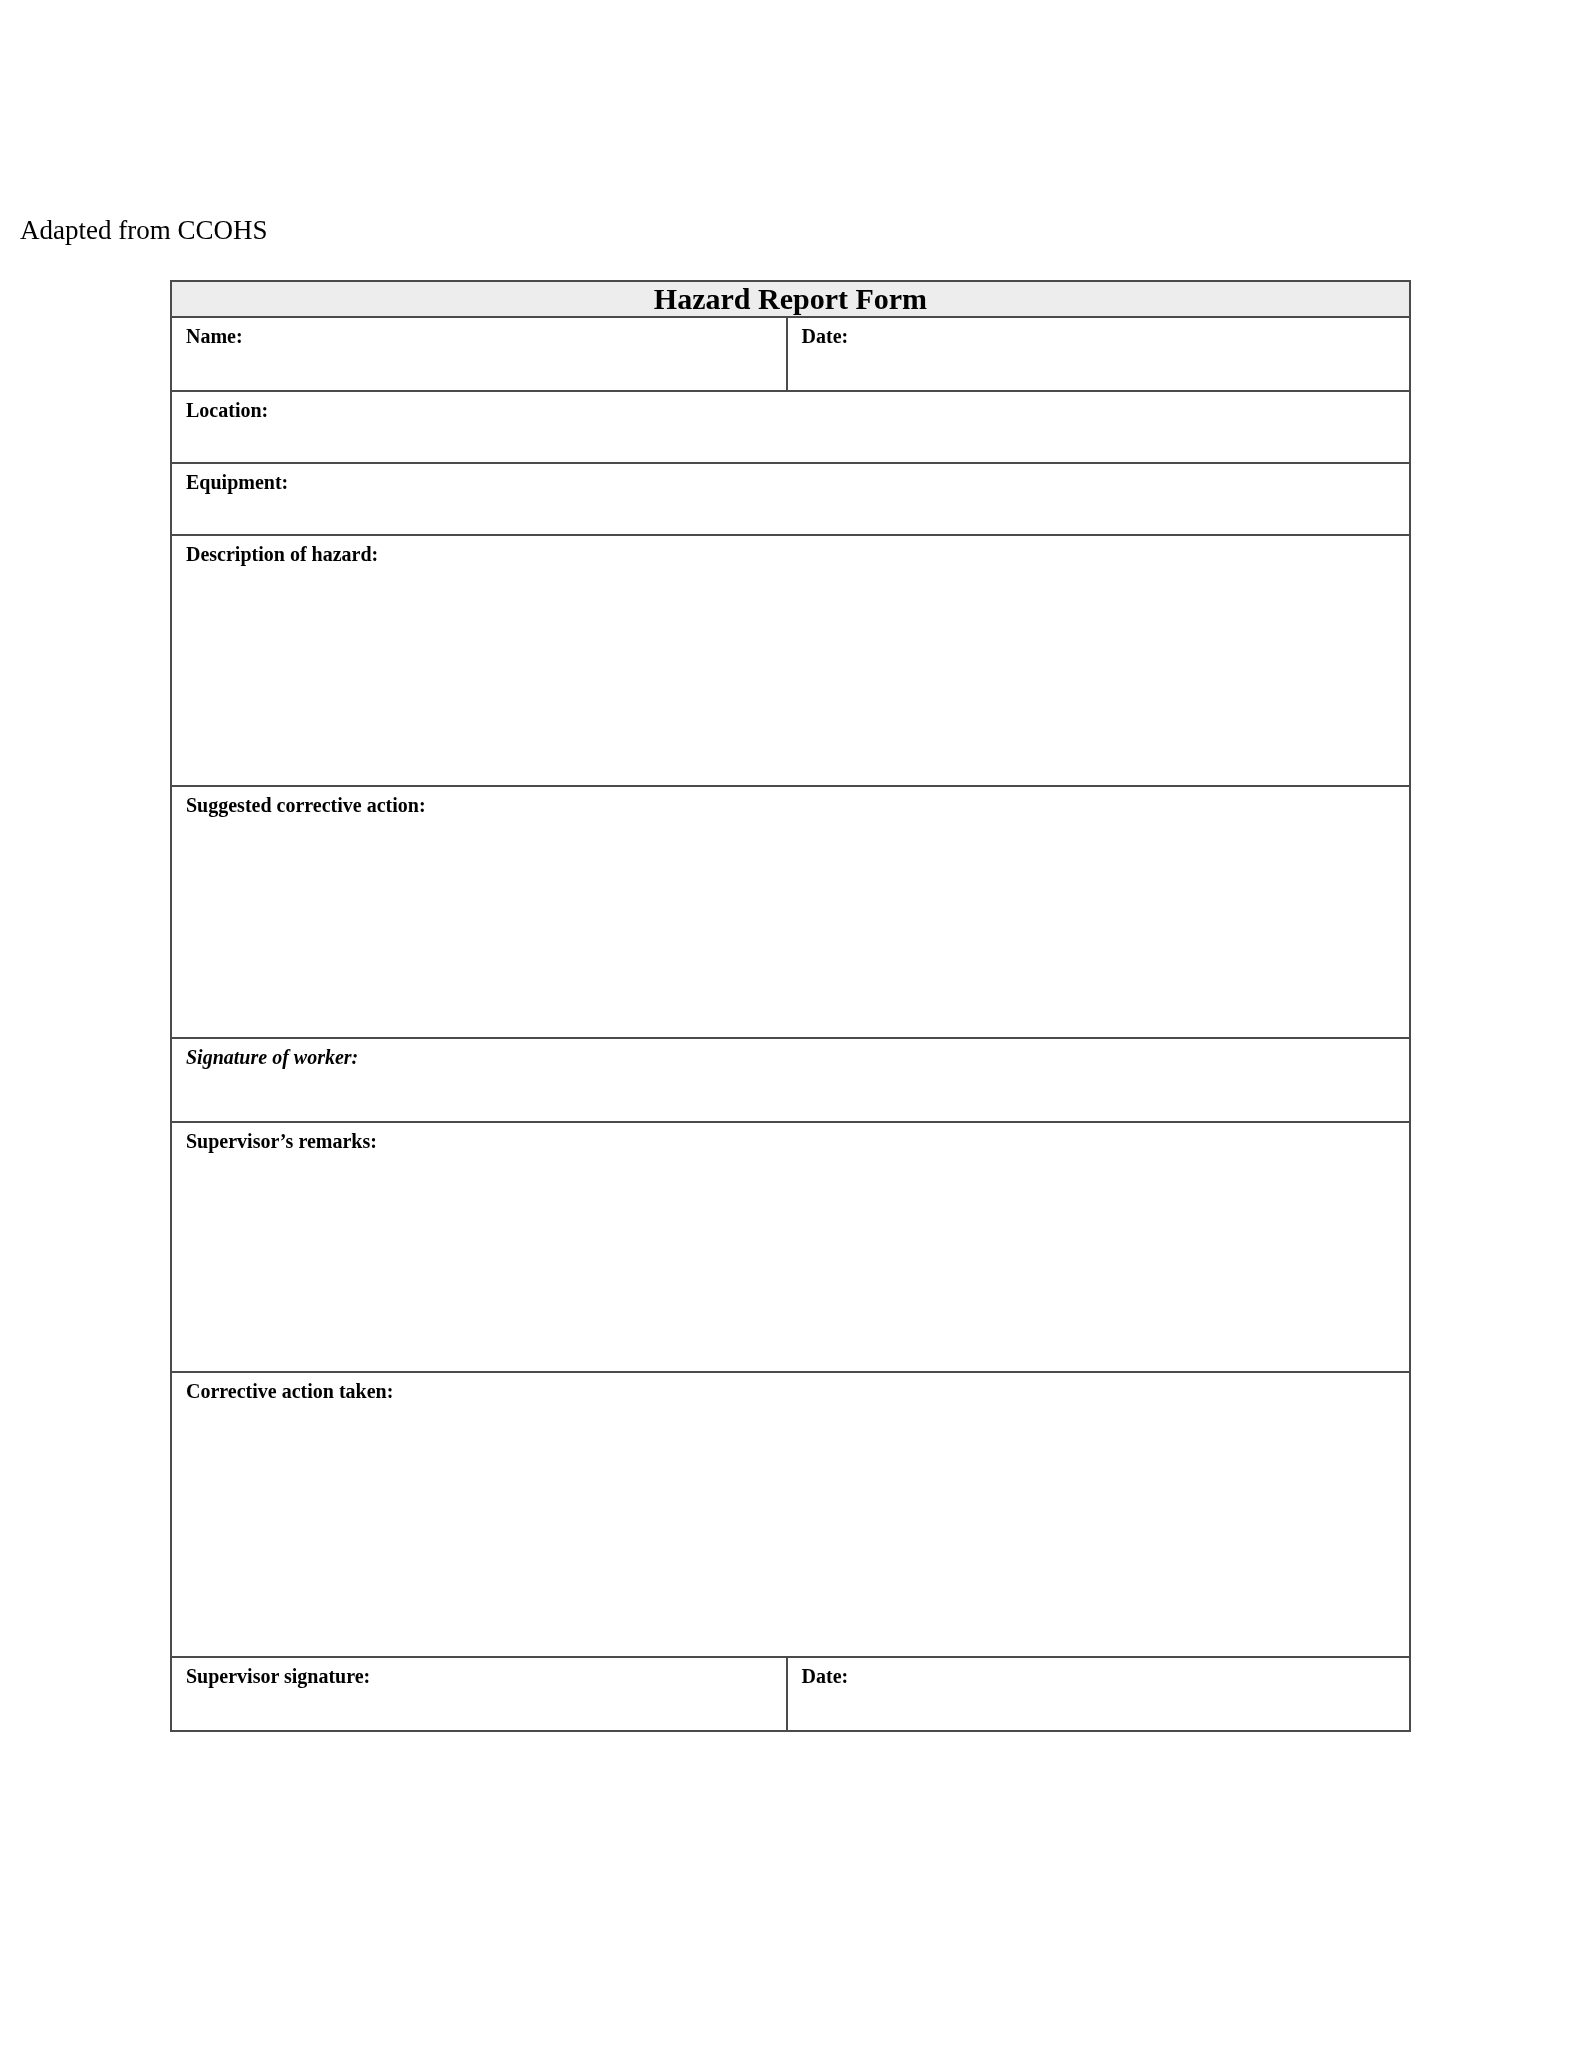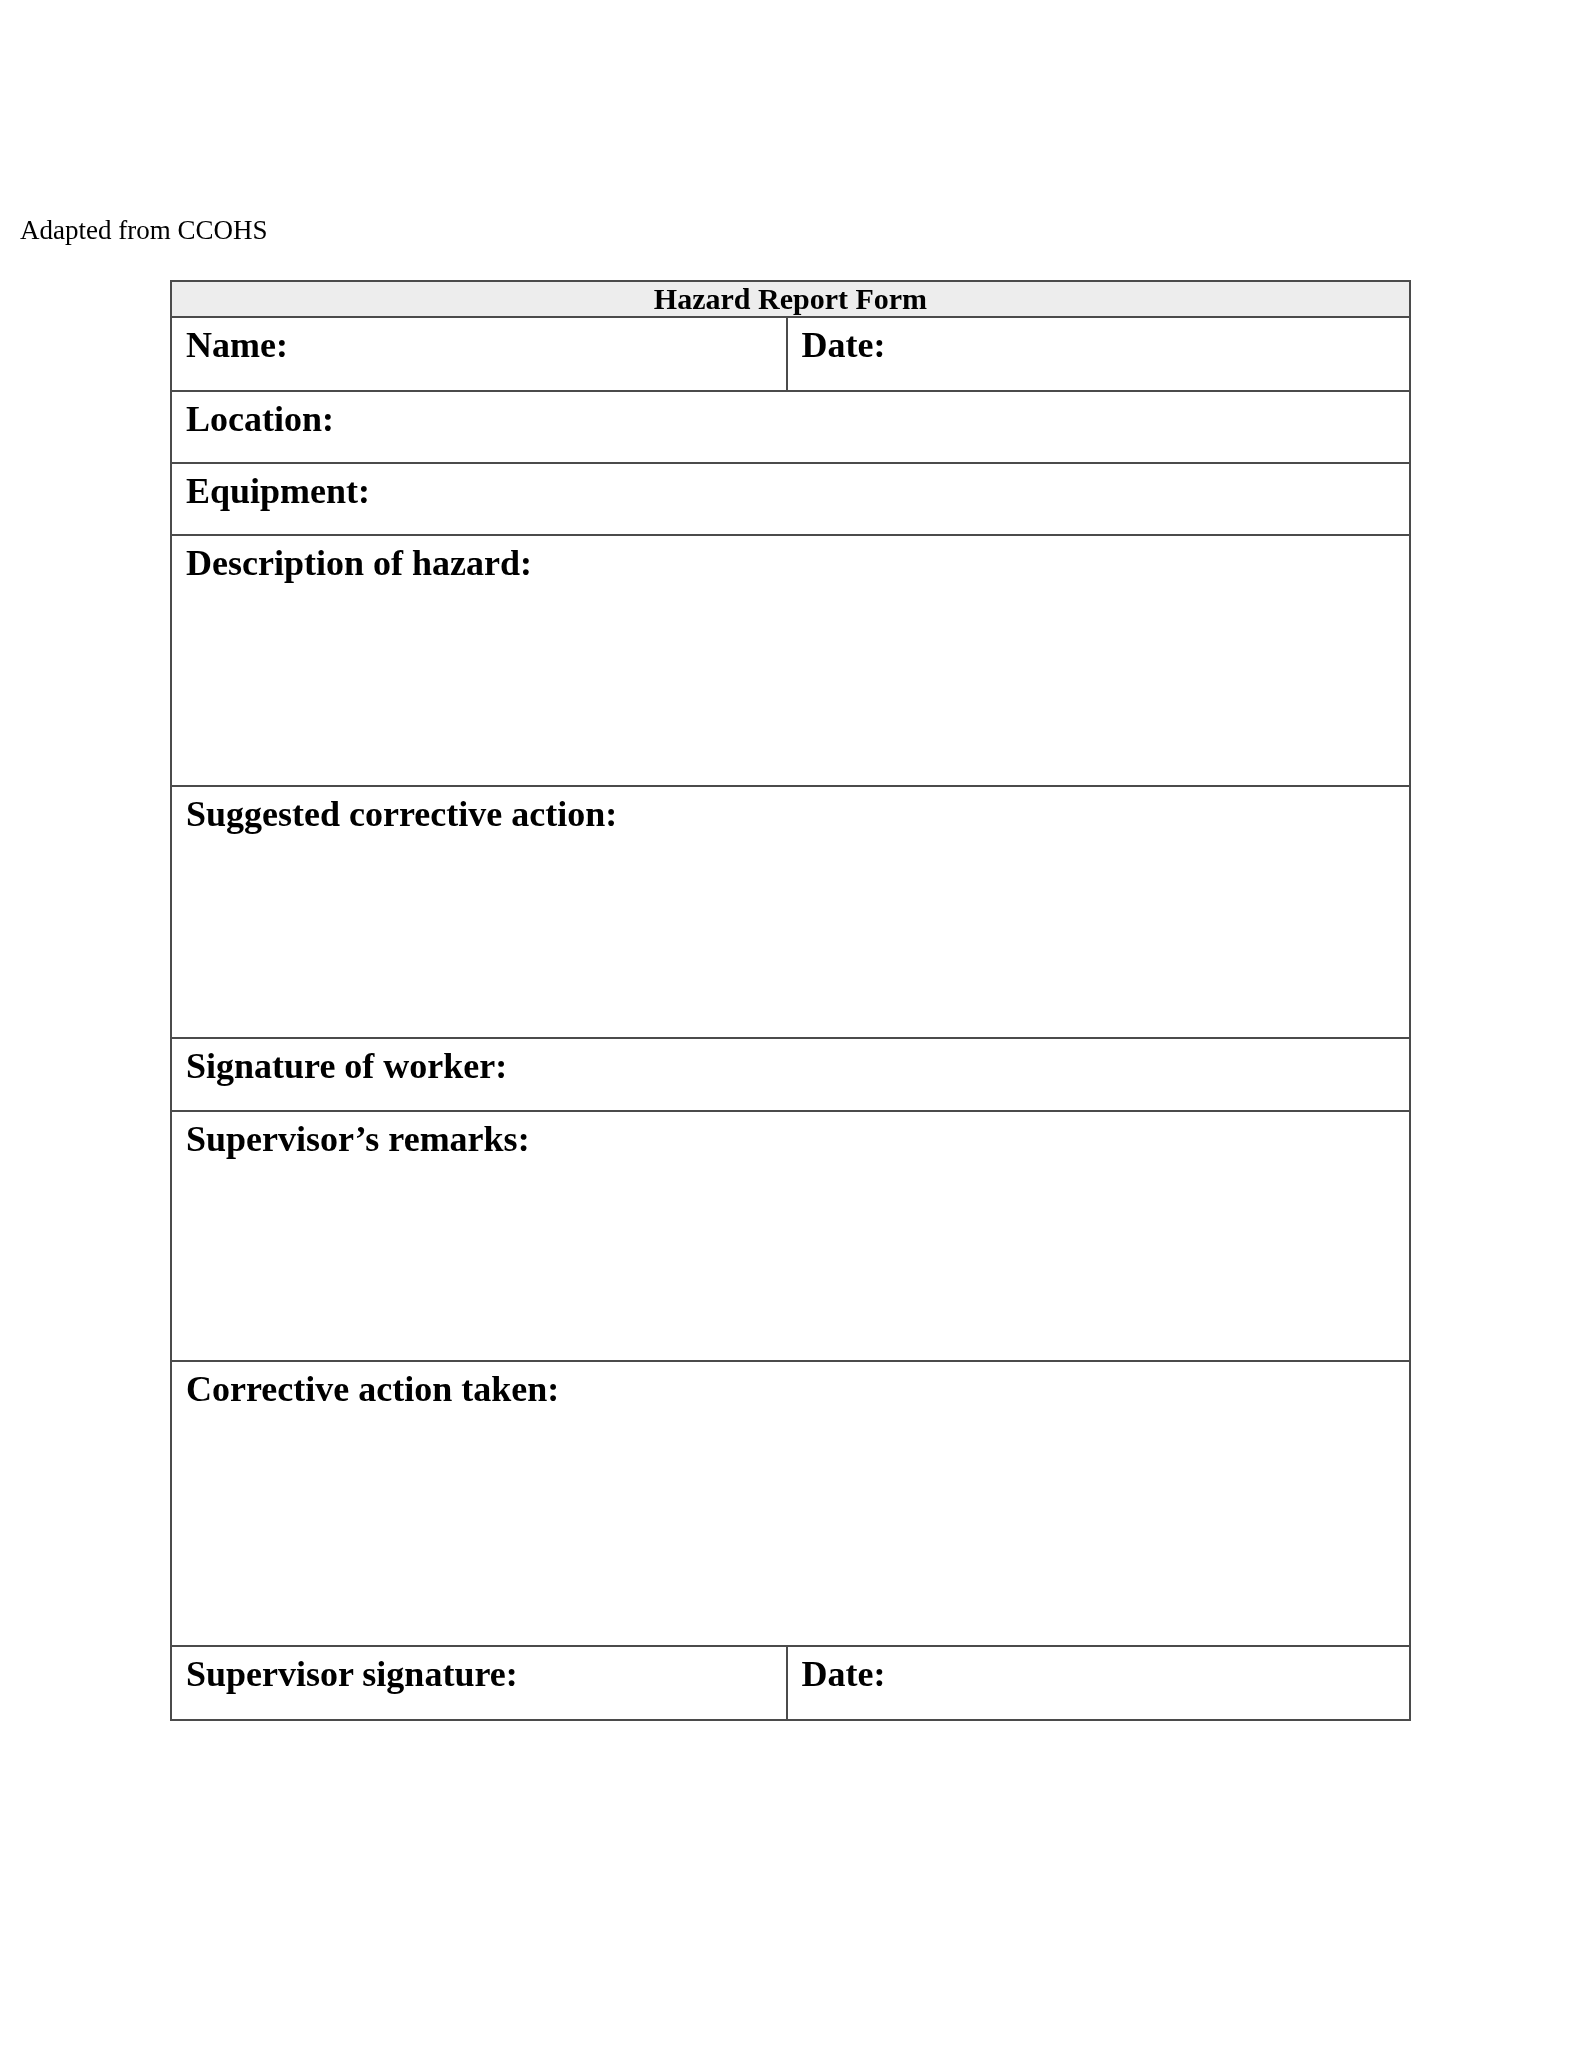--- a/index.html
+++ b/index.html
@@ -36,33 +36,33 @@
   .r-header{height:34px;background:var(--header-bg);align-items:center;justify-content:center;}
   .header-text{
     width:100%;text-align:center;
     font-size:30px;font-weight:bold;line-height:32px;
   }
   .r-namedate{height:74px;}
   .r-location{height:72px;}
   .r-equipment{height:72px;}
   .r-description{height:251px;}
   .r-suggested{height:252px;}
-  .r-worksig{height:73px;}
+  .r-worksig{height:84px;font-style:italic;}
   .r-remarks{height:250px;}
   .r-corrective{height:285px;}
   .r-supsig{height:74px;}
   .cell{
     display:flex;align-items:flex-start;
     padding:7px 14px;height:100%;
   }
   .cell-full{width:100%;}
   .split .cell-left{width:49.6%;}
   .split .cell-right{flex:1;border-left:2px solid var(--border-color);justify-content:flex-end;}
   .label{
-    font-size:36px;font-weight:bold;line-height:1.15;white-space:nowrap;
+    font-size:20px;font-weight:bold;line-height:1.15;white-space:nowrap;
   }
   .value{flex:1;align-self:stretch;min-height:100%;font-size:28px;}
 </style>
 </head>
 <body>
 
 <div class="page">
 
   <div class="doc-subtitle">Adapted from CCOHS</div>
 

